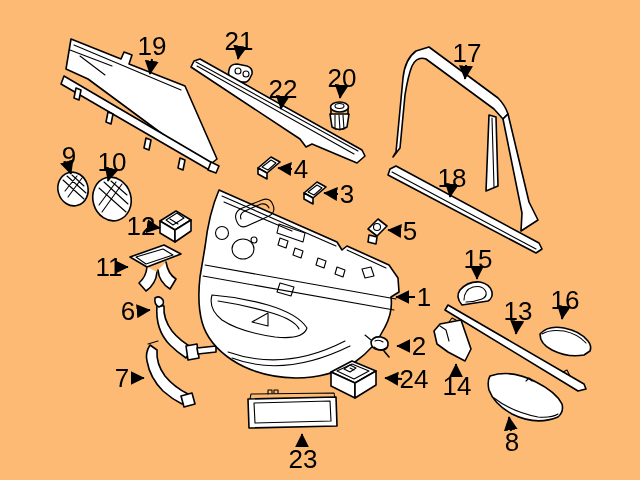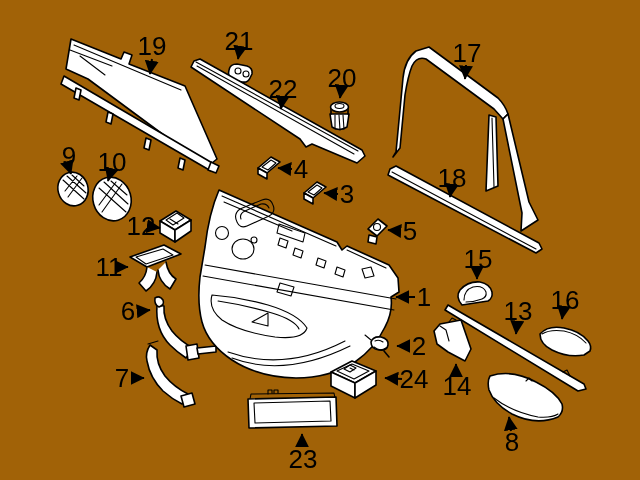--- a/index.html
+++ b/index.html
@@ -1,16 +1,16 @@
 <!DOCTYPE html>
 <html><head>
 <meta charset="utf-8">
 <style>
   html,body{margin:0;padding:0;background:#fff;}
-  .stage{position:relative;width:640px;height:480px;background:#a16207;overflow:hidden;
+  .stage{position:relative;width:640px;height:480px;background:#fdba74;overflow:hidden;
          font-family:"Liberation Sans","DejaVu Sans",sans-serif;}
   svg{position:absolute;left:0;top:0;}
   .ln{fill:none;stroke:#000;stroke-width:1.6;stroke-linejoin:round;stroke-linecap:round;}
   .lnw{fill:#fff;stroke:#000;stroke-width:1.6;stroke-linejoin:round;stroke-linecap:round;}
   .thin{fill:none;stroke:#000;stroke-width:1.1;stroke-linejoin:round;stroke-linecap:round;}
   .arrow{fill:none;stroke:#000;stroke-width:2;}
   .num{font-size:26px;fill:#000;text-anchor:middle;}
 </style>
 </head>
 <body>

